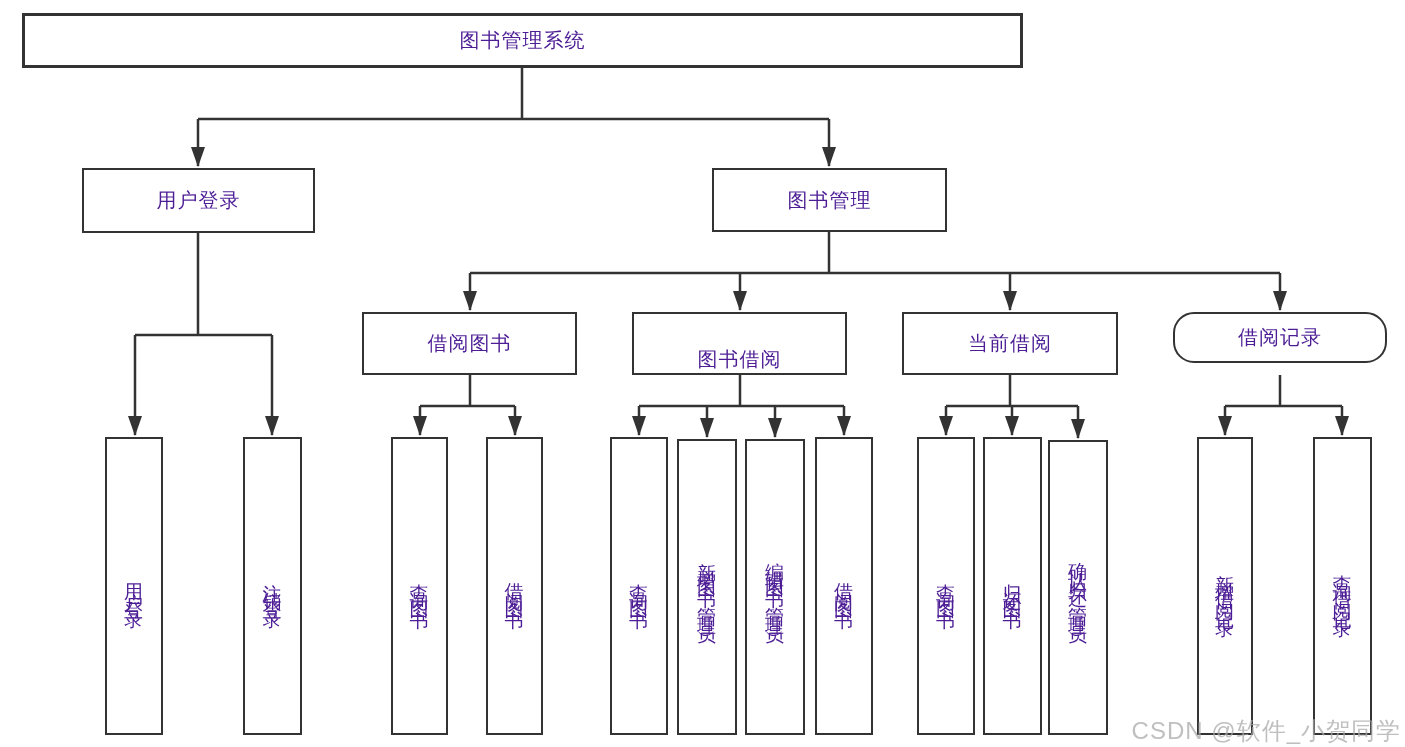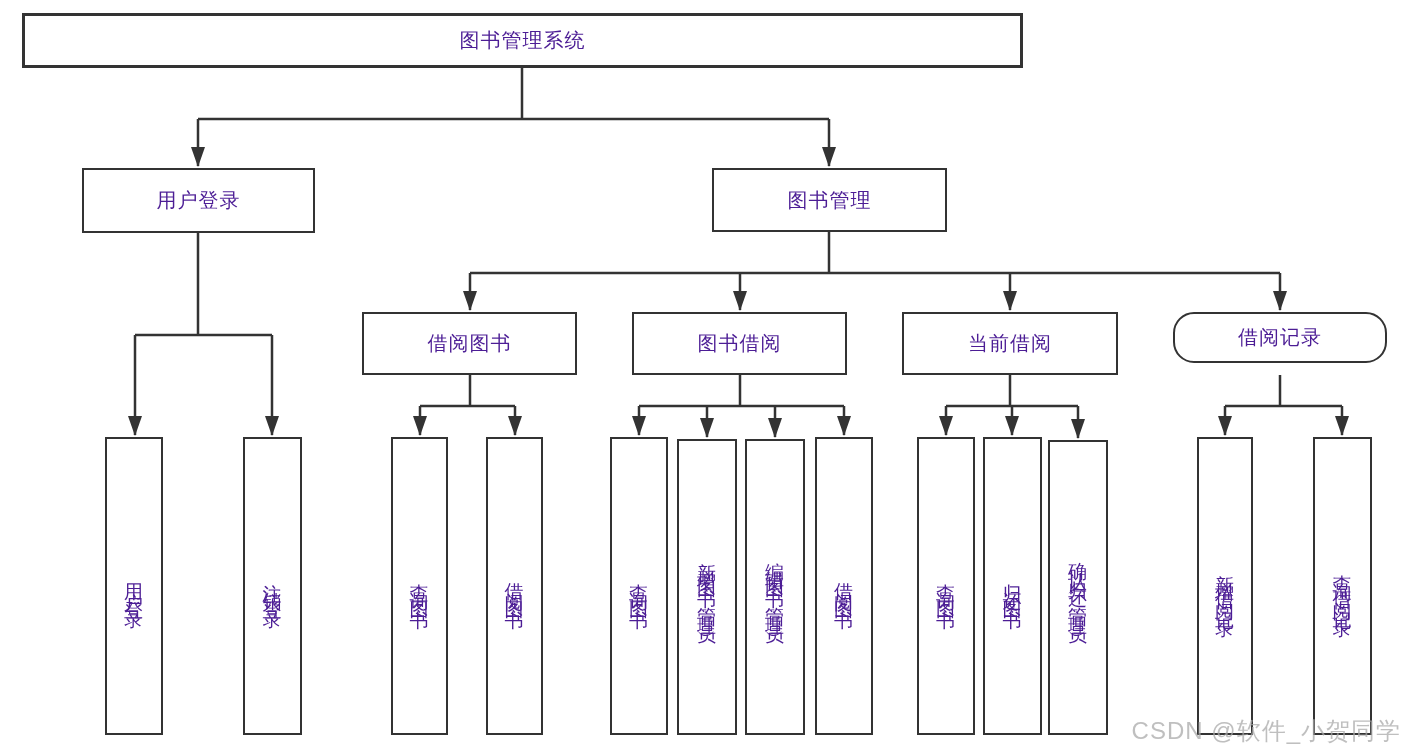--- a/index.html
+++ b/index.html
@@ -113,21 +113,21 @@
   <div class="node hbox" style="left:82px; top:168px; width:233px; height:65px;">
     <span>用户登录</span>
   </div>
   <div class="node hbox" style="left:712px; top:168px; width:235px; height:64px;">
     <span>图书管理</span>
   </div>
 
   <div class="node hbox" style="left:362px; top:312px; width:215px; height:63px;">
     <span>借阅图书</span>
   </div>
-  <div class="node hbox" style="left:632px; top:312px; width:215px; height:63px;">
+  <div class="node hbox" style="left:632px; top:312px; width:215px; height:63px;align-items:flex-end;">
     <span>图书借阅</span>
   </div>
   <div class="node hbox" style="left:902px; top:312px; width:216px; height:63px;text-align:right;">
     <span>当前借阅</span>
   </div>
   <div class="node hbox" style="left:1173px; top:312px; width:214px; height:51px;border-radius:21px;">
     <span>借阅记录</span>
   </div>
 
   <div class="node vbox" style="left:105px; top:437px; width:58px; height:298px;">

